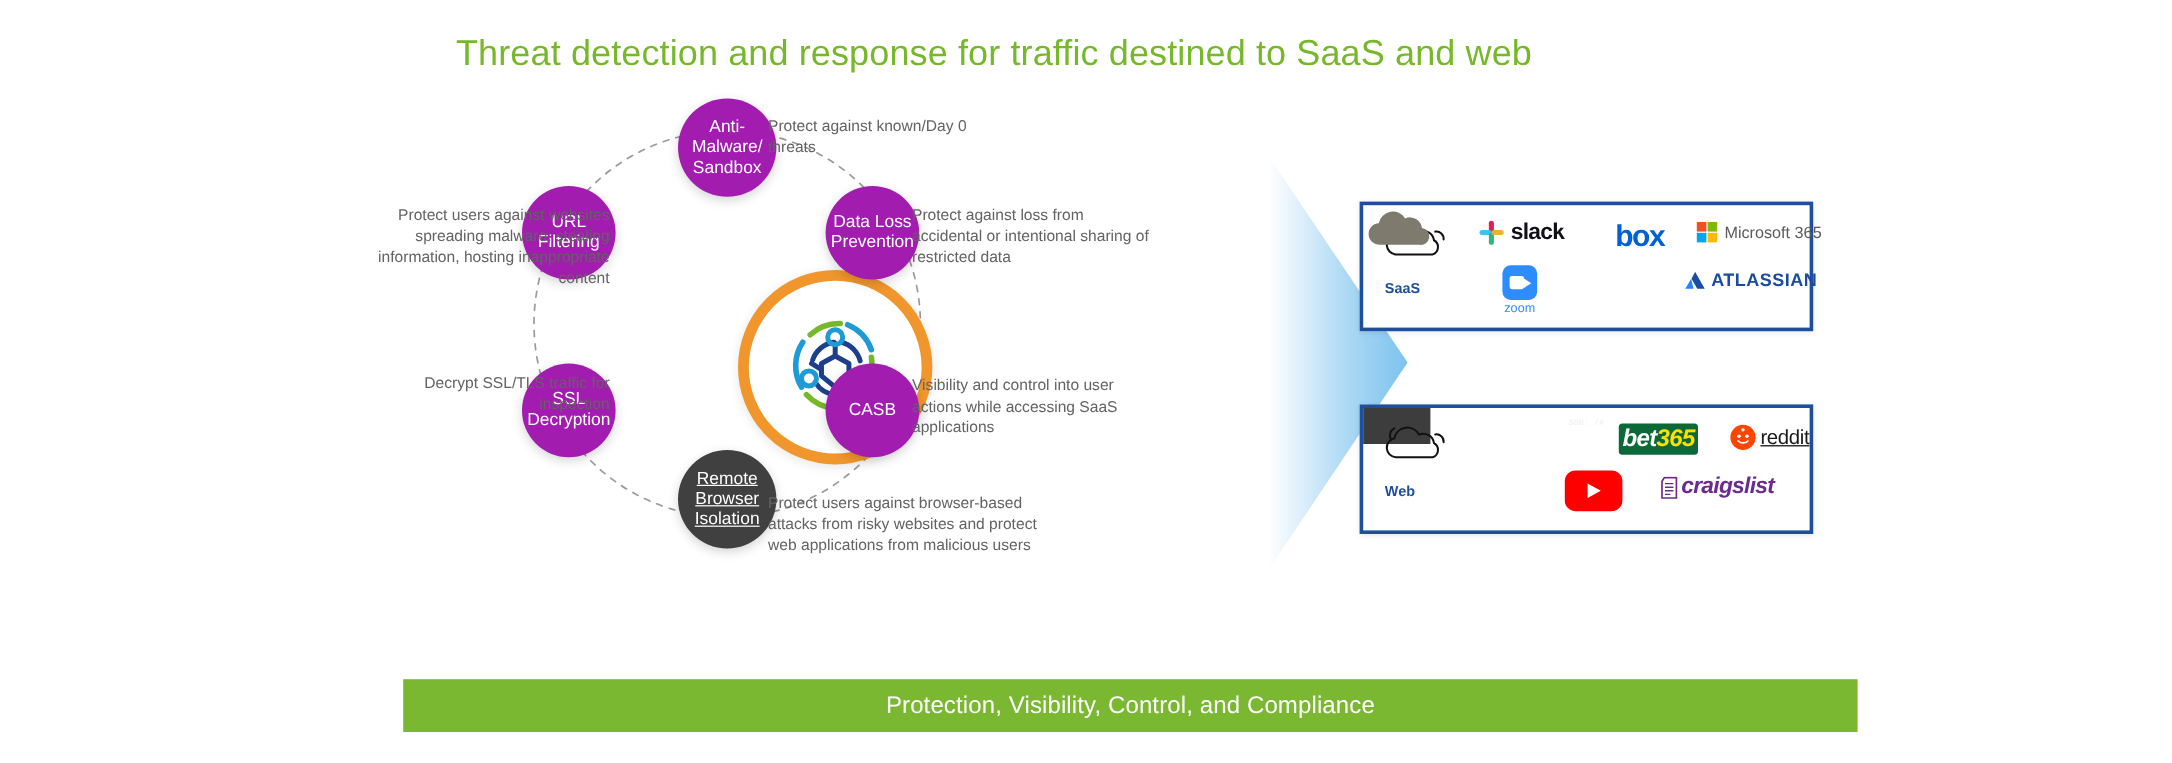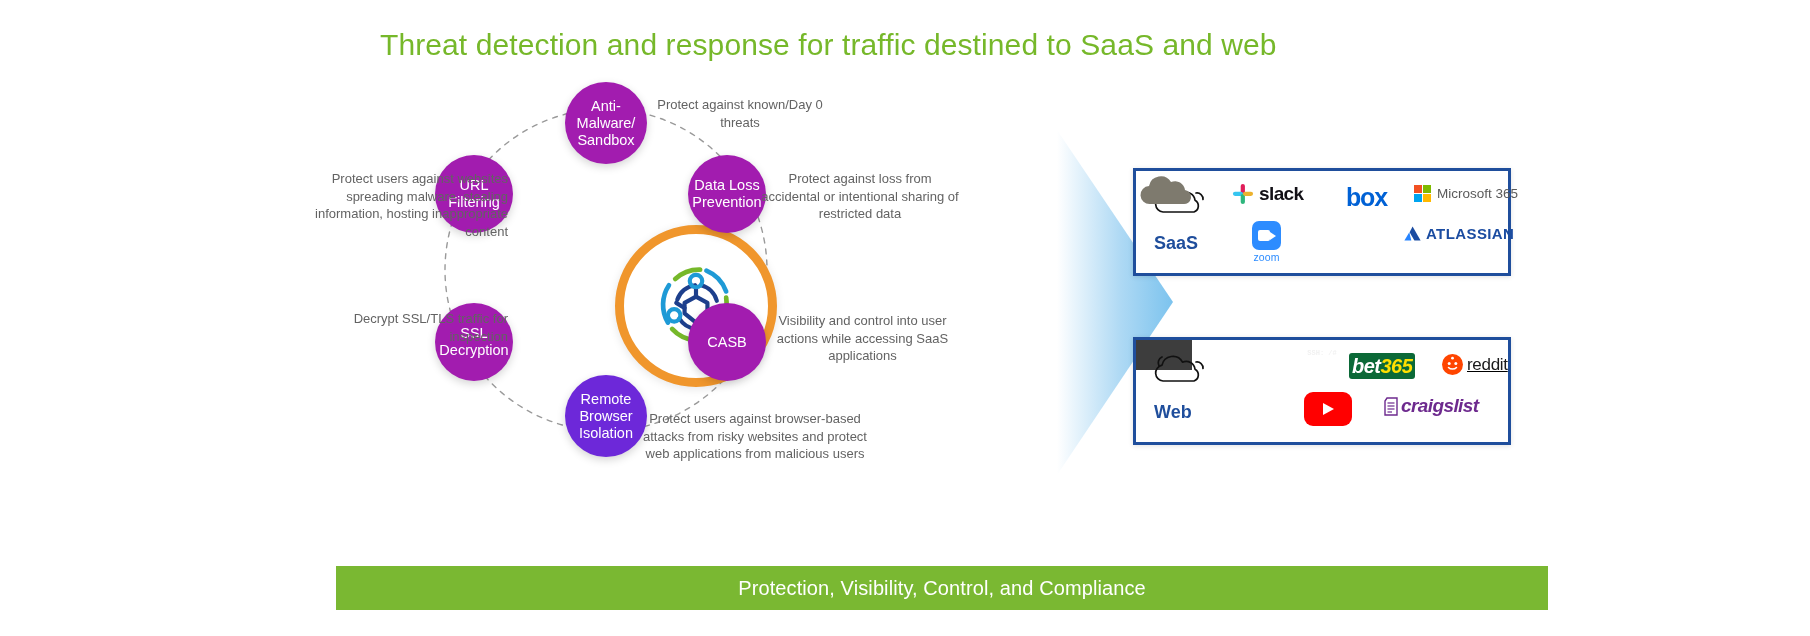--- a/index.html
+++ b/index.html
@@ -46,37 +46,37 @@
     border-radius: 50%;
     display: flex; align-items: center; justify-content: center;
     text-align: center;
     color: #ffffff;
     font-size: 14.5px;
     line-height: 17px;
     box-shadow: 0 3px 9px rgba(0,0,0,.17);
     padding: 4px;
   }
   .node.blue { background: #a21caf; }
-  .node.gray { background: #6d28d9; }
+  .node.gray { background: #404040; text-decoration: underline; }
 
   .n-amw  { left: 235px; top: 12px;  width: 82px; height: 82px; }
   .n-dlp  { left: 358px; top: 85px;  width: 78px; height: 78px; }
   .n-casb { left: 358px; top: 233px; width: 78px; height: 78px; }
   .n-rbi  { left: 235px; top: 305px; width: 82px; height: 82px; }
   .n-ssl  { left: 105px; top: 233px; width: 78px; height: 78px; }
   .n-url  { left: 105px; top: 85px;  width: 78px; height: 78px; }
 
   
   .desc {
     position: absolute;
     font-size: 13px;
     line-height: 17.5px;
     color: #636363;
   }
-  .desc.right { text-align: center; }
+  .desc.right { text-align: left; }
   .desc.left  { text-align: right; }
 
   .d-amw  { left: 310px; top: 26px;  width: 200px; }
   .d-dlp  { left: 430px; top: 100px; width: 200px; }
   .d-casb { left: 430px; top: 242px; width: 205px; }
   .d-rbi  { left: 310px; top: 340px; width: 230px; }
   .d-ssl  { left: -20px; top: 240px; width: 198px; }
   .d-url  { left: -20px; top: 100px; width: 198px; }
 
   
@@ -88,21 +88,21 @@
     border: 3px solid #1f4e9c;
     background: #ffffff;
     box-shadow: 0 1px 5px rgba(0,0,0,.12);
   }
   .panel.saas { left: 1133px; top: 168px; width: 378px; height: 108px; }
   .panel.web  { left: 1133px; top: 337px; width: 378px; height: 108px; }
 
   .panel-cloud { position: absolute; left: 14px; top: 10px; width: 58px; height: 36px; }
   .panel-label {
     position: absolute; left: 18px; top: 62px;
-    font-size: 18px; font-weight: bold; color: #1f4e9c;
+    font-size: 12px; font-weight: bold; color: #1f4e9c;
   }
 
   .logo { position: absolute; display: flex; align-items: center; }
 
   
   .slack-wrap { left: 96px; top: 12px; }
   .slack-mark { width: 22px; height: 22px; margin-right: 5px; }
   .slack-text { font-size: 19px; font-weight: bold; color: #121016; letter-spacing: -.6px; }
 
   

